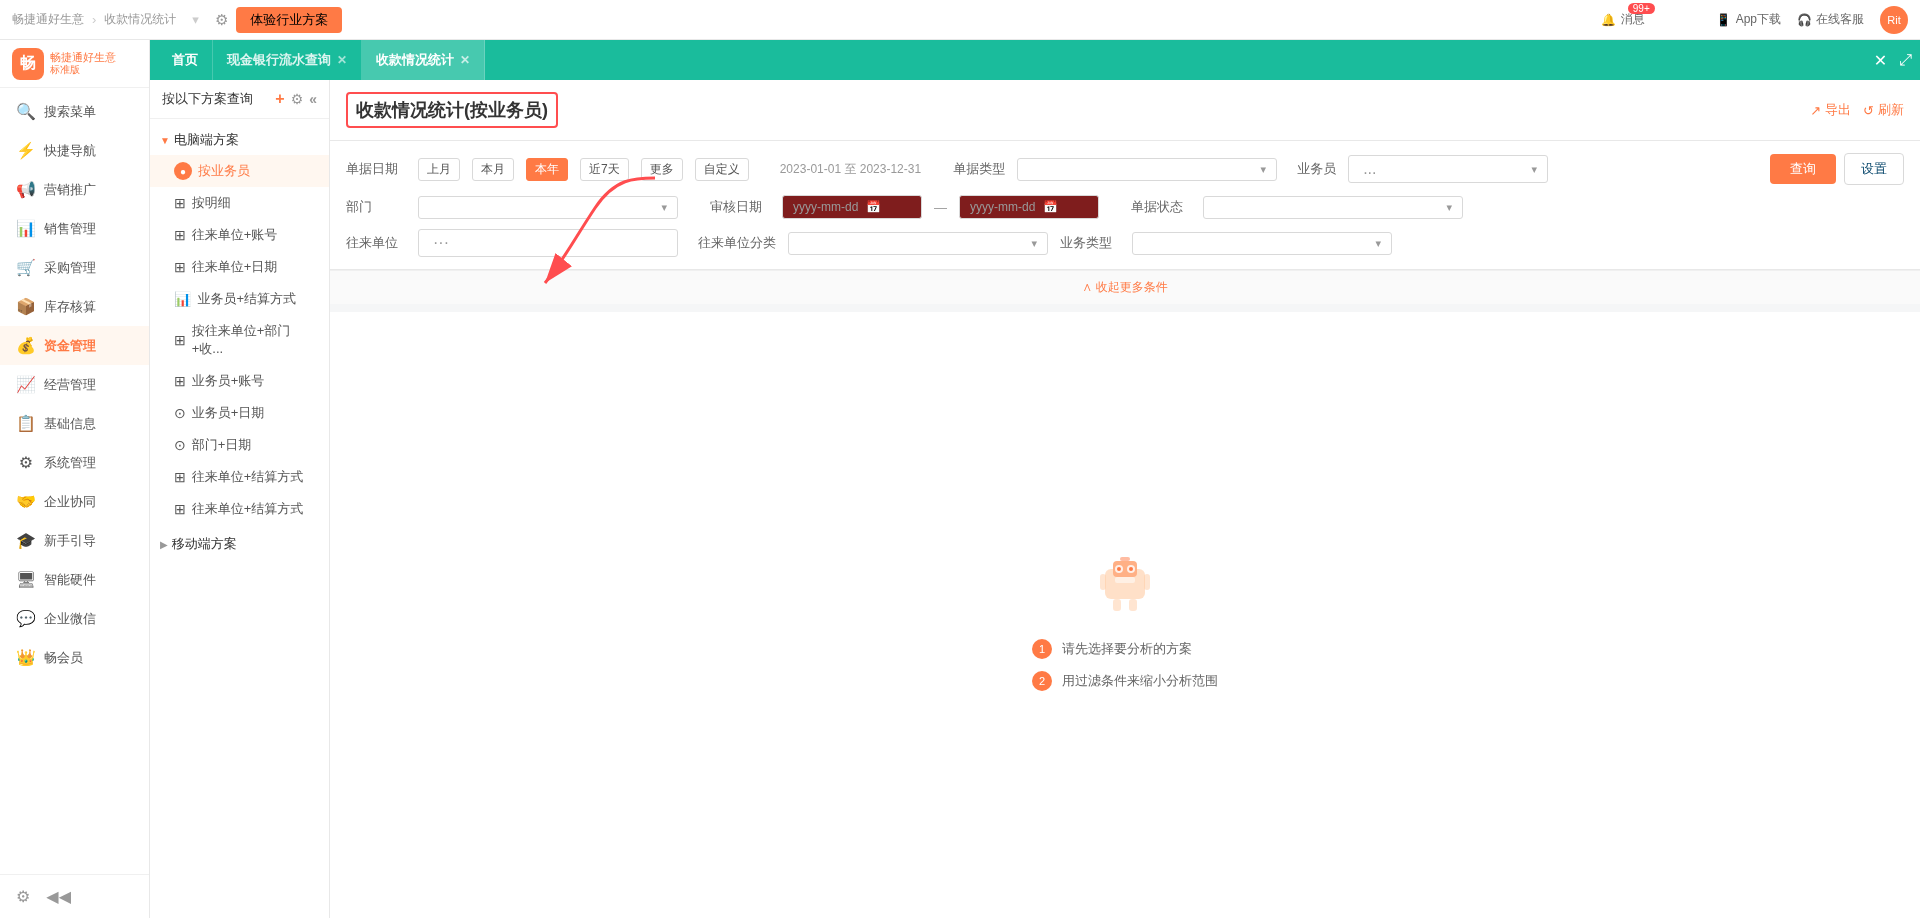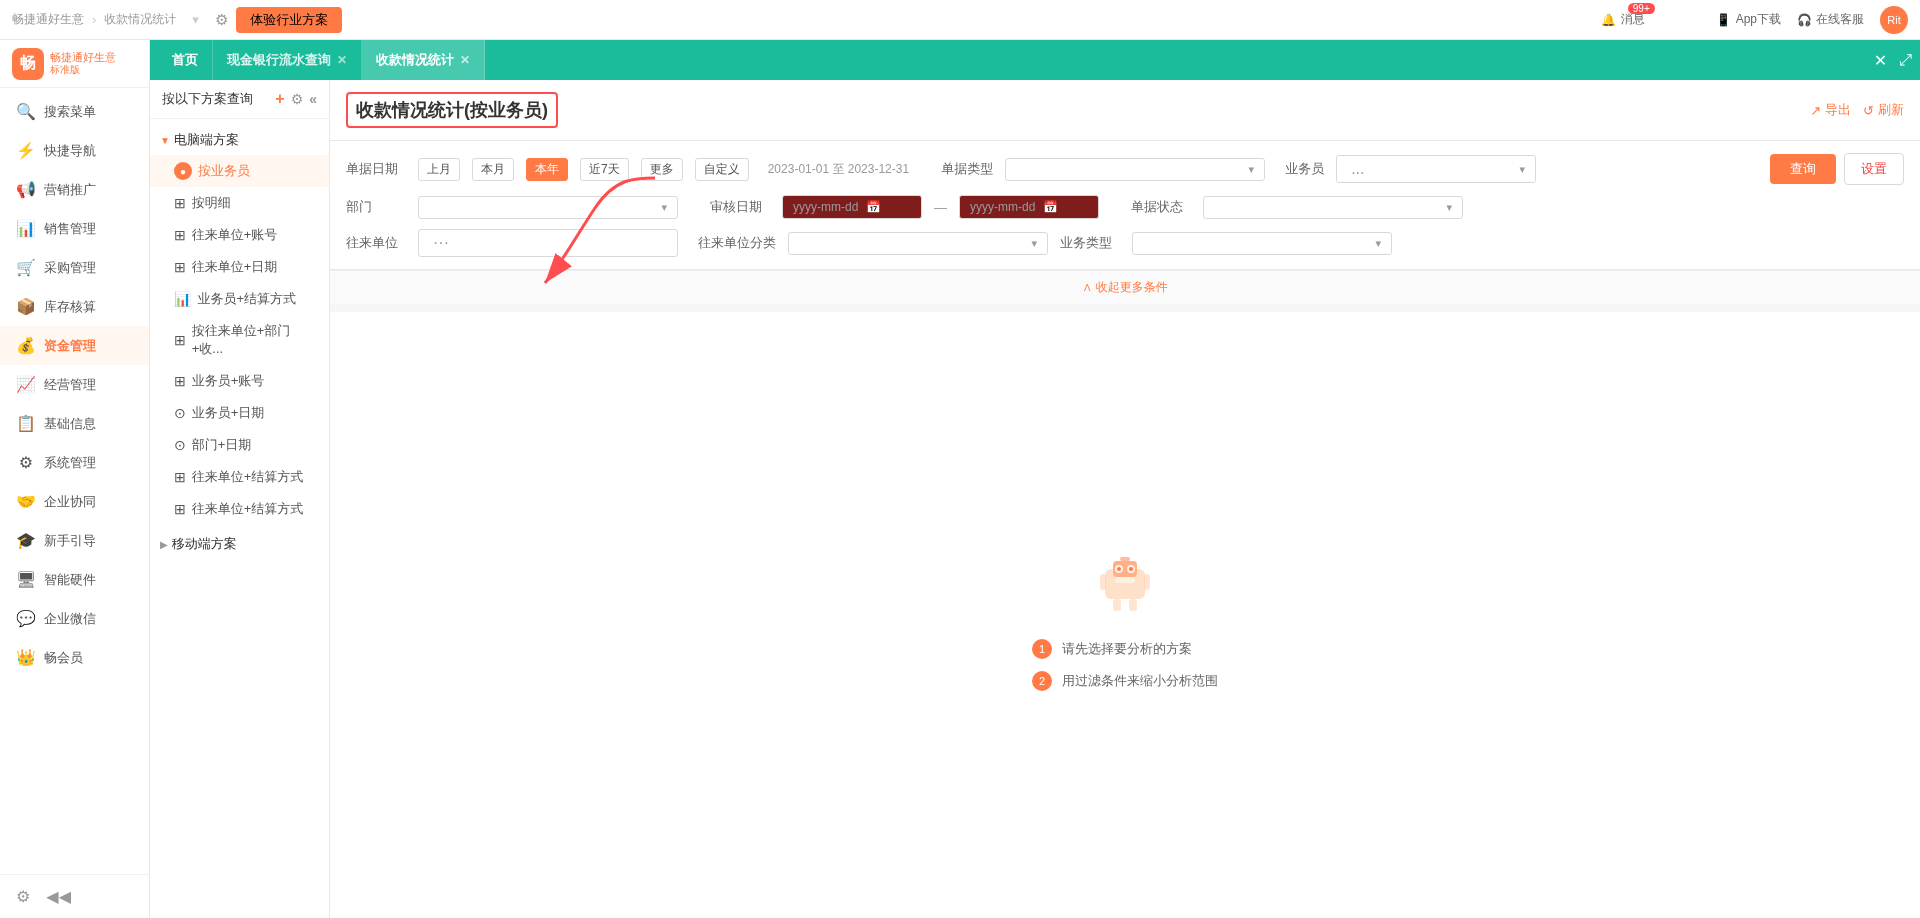--- a/index.html
+++ b/index.html
@@ -282,21 +282,21 @@
       background: #fff;
     }
     .date-quick-btn.active {
       background: #ff7a45;
       color: white;
       border-color: #ff7a45;
     }
     .date-range-text {
       font-size: 12px;
       color: #999;
-      margin-left: 7px;
+      margin-left: 19px;
     }
     .filter-select {
       display: flex;
       align-items: center;
       border: 1px solid #d9d9d9;
       border-radius: 3px;
       padding: 4px 10px;
       min-width: 200px;
       cursor: pointer;
       font-size: 13px;
@@ -328,21 +328,21 @@
       background: #ff7a45;
       color: white;
       border: none;
       padding: 6px 20px;
       border-radius: 4px;
       font-size: 13px;
       cursor: pointer;
     }
     .btn-settings {
       background: white;
-      color: #ef4444;
+      color: #0c4a6e;
       border: 1px solid #d9d9d9;
       padding: 6px 16px;
       border-radius: 4px;
       font-size: 13px;
       cursor: pointer;
     }
     .dots-btn {
       color: #999;
       font-size: 16px;
       cursor: pointer;

